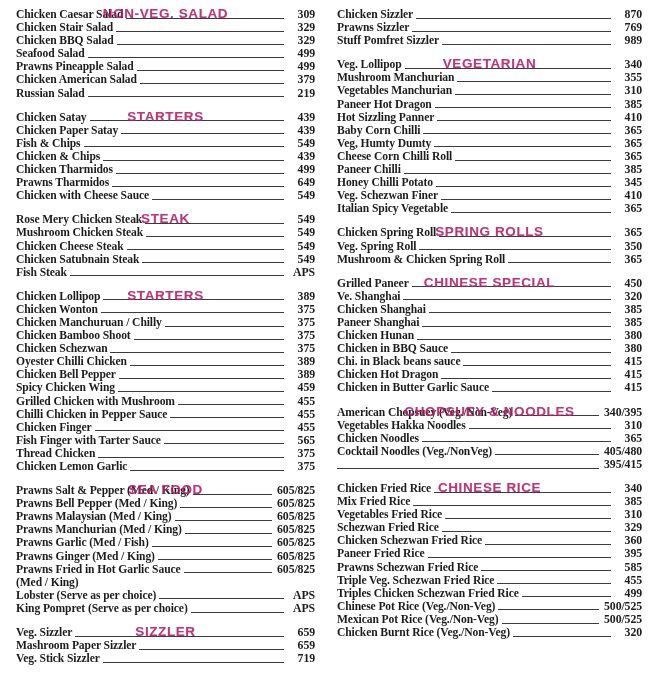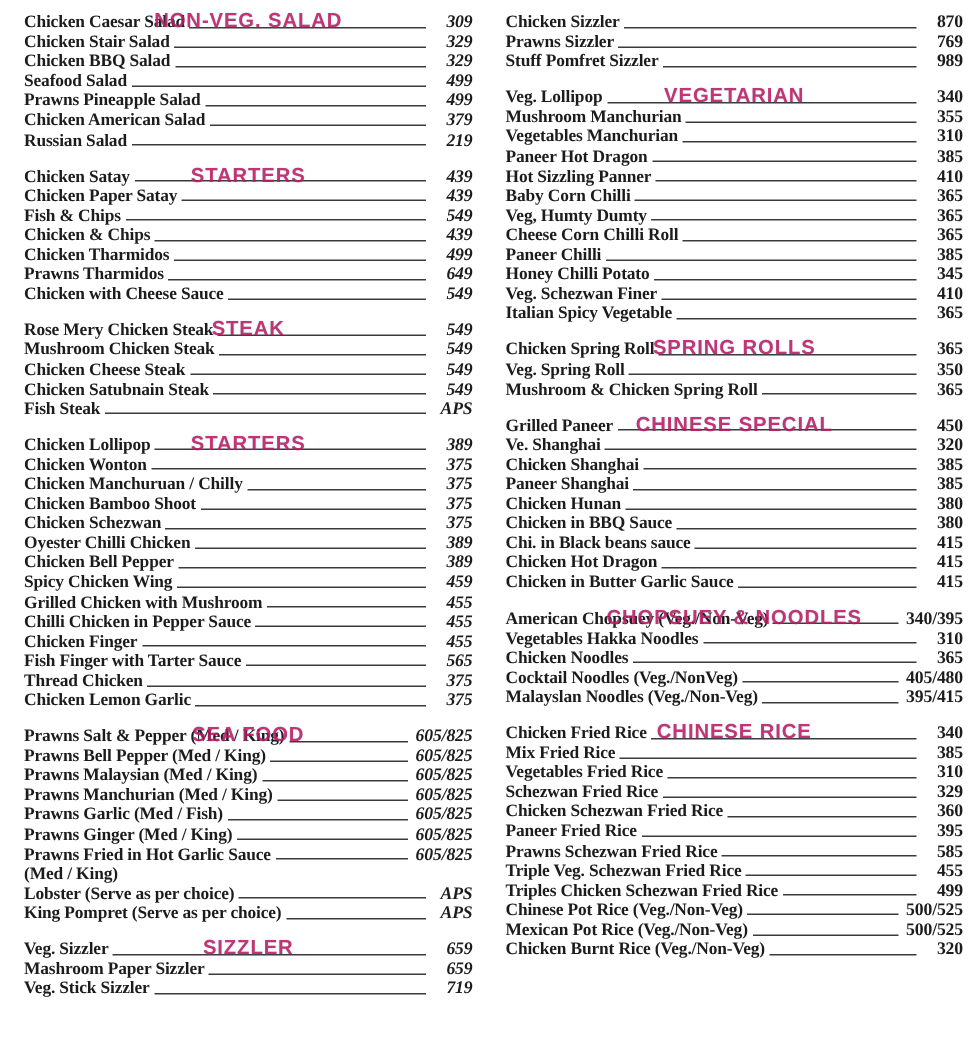--- a/index.html
+++ b/index.html
@@ -86,21 +86,21 @@
     font-size: 11.8px;
     font-weight: bold;
     text-align: right;
     padding-left: 5px;
     letter-spacing: -0.1px;
   }
   .row.no-leader .leader { border-bottom: none; }
   
   .row.cont .name { padding-right: 0; }
 
-  .col-left  .row .price { min-width: 26px; font-style: italic; }
+  .col-left  .row .price { min-width: 26px; }
   .col-right .row .price { min-width: 26px; }
   .wide .price { min-width: 54px; }
 </style>
 </head>
 <body>
 
 <div id="menu-page">
   <div class="menu-column left col-left" id="col-left">
       <div class="section">
         <div class="section-title">NON-VEG. SALAD</div>
@@ -514,21 +514,20 @@
           <span class="name">Chicken Noodles</span>
           <span class="leader"></span>
           <span class="price">365</span>
         </div>
         <div class="row">
           <span class="name">Cocktail Noodles (Veg./NonVeg)</span>
           <span class="leader"></span>
           <span class="price">405/480</span>
         </div>
         <div class="row">
-          <span class="name">Malayslan Noodles (Veg./Non-Veg)</span>
           <span class="leader"></span>
           <span class="price">395/415</span>
         </div>
       </div>
       <div class="section wide">
         <div class="section-title">CHINESE RICE</div>
         <div class="row">
           <span class="name">Chicken Fried Rice</span>
           <span class="leader"></span>
           <span class="price">340</span>

